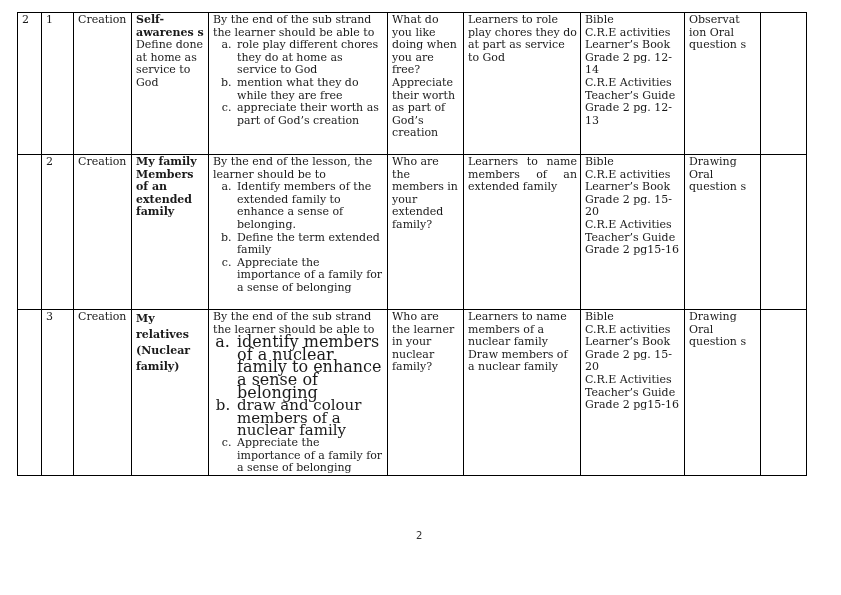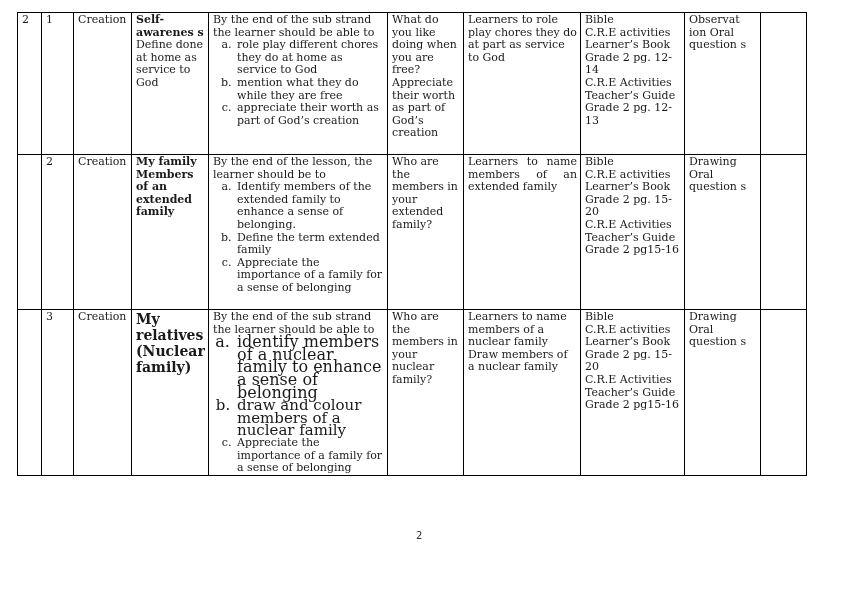--- a/index.html
+++ b/index.html
@@ -76,30 +76,30 @@
         <div>C.R.E Activities Teacher’s Guide Grade 2 pg15-16</div>
       </td>
       <td class="asm">Drawing Oral question s</td>
       <td class="rem"></td>
     </tr>
 
     <tr class="r3">
       <td class="wk"></td>
       <td class="ls">3</td>
       <td class="strand">Creation</td>
-      <td class="sub" style="font-size:14px;line-height:16px;"><span class="bold">My relatives (Nuclear family)</span><span></span></td>
+      <td class="sub" style="font-size:11px;line-height:16px;"><span class="bold">My relatives (Nuclear family)</span><span></span></td>
       <td class="outc">
         <div>By the end of the sub strand the learner should be able to</div>
         <ol class="obj">
           <li style="font-size:16px;">identify members of a nuclear family to enhance a sense of belonging</li>
           <li style="font-size:15px;">draw and colour members of a nuclear family</li>
           <li>Appreciate the importance of a family for a sense of belonging</li>
         </ol>
       </td>
-      <td class="inq">Who are the members in your nuclear family?</td>
+      <td class="inq">Who are the learner in your nuclear family?</td>
       <td class="exp">Learners to name members of a nuclear family Draw members of a nuclear family</td>
       <td class="res">
         <div>Bible</div>
         <div>C.R.E activities Learner’s Book Grade 2 pg. 15-20</div>
         <div>C.R.E Activities Teacher’s Guide Grade 2 pg15-16</div>
       </td>
       <td class="asm">Drawing Oral question s</td>
       <td class="rem"></td>
     </tr>
   </tbody>

